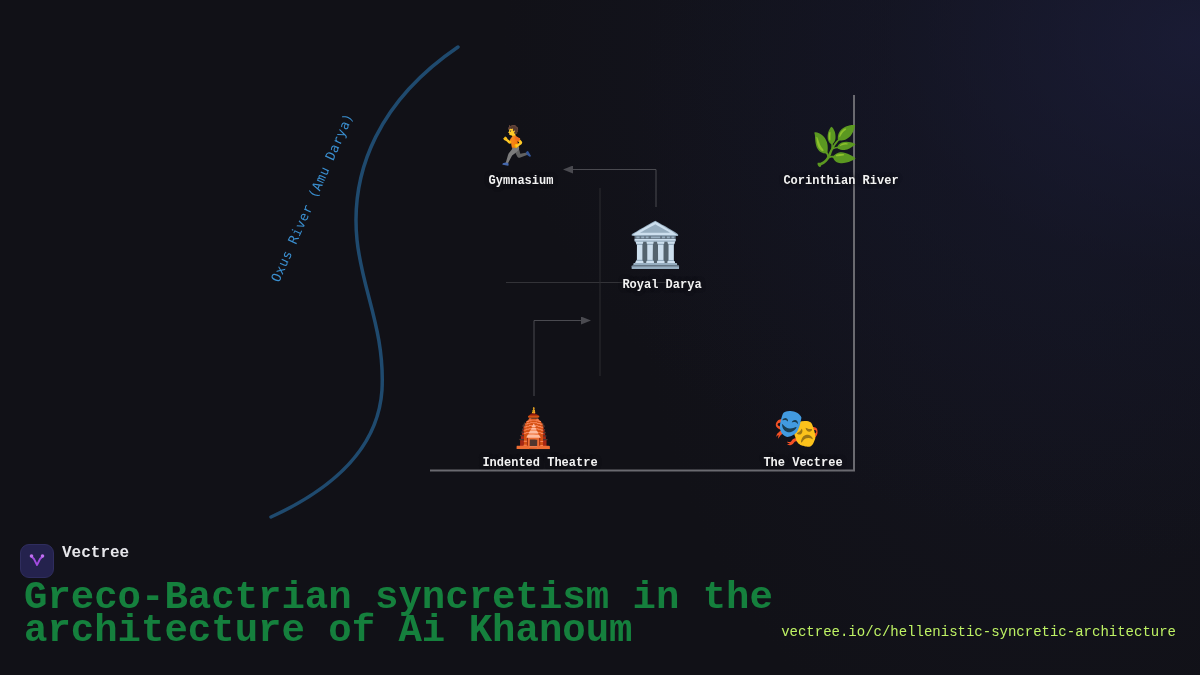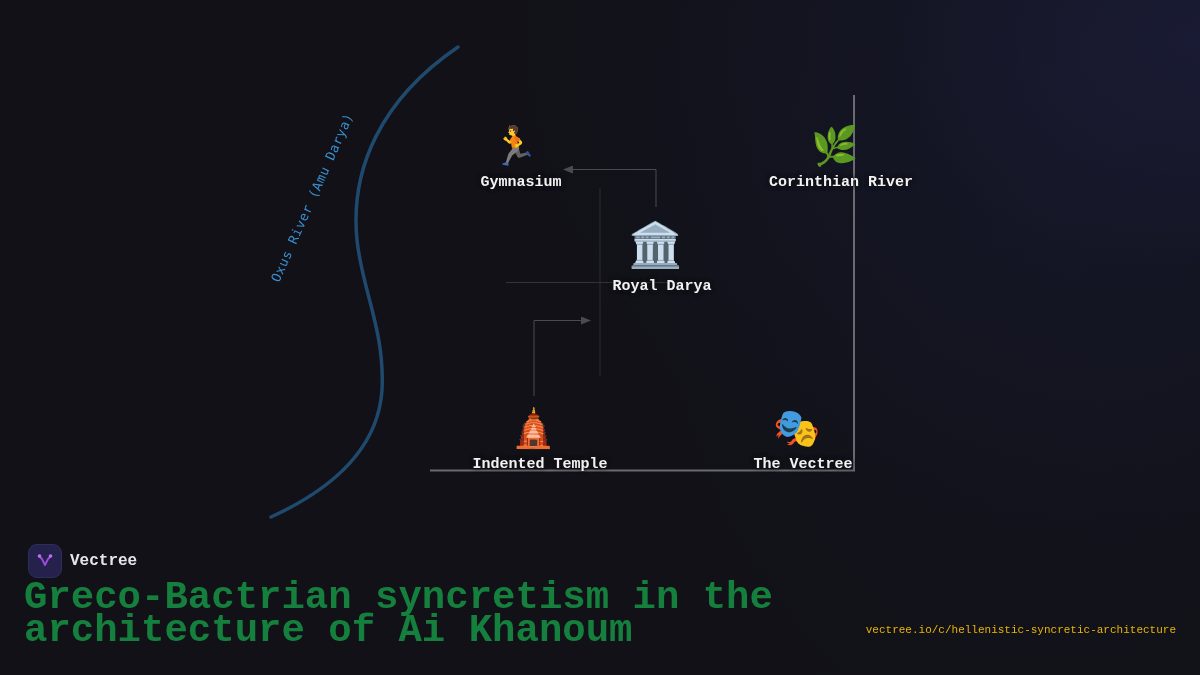--- a/index.html
+++ b/index.html
@@ -30,50 +30,50 @@
       transform: translateX(-50%);
     }
     .node-icon {
       font-size: 38px; line-height: 44px; height: 44px;
       font-family: "DejaVu Sans", sans-serif;
     }
     .node-label {
       margin-top: 6px;
       font-family: "Liberation Mono", monospace;
       font-weight: bold;
-      font-size: 15px;
+      font-size: 12px;
       color: #f2f2f2;
       white-space: nowrap;
       text-shadow: 0 0 4px #111117, 0 0 4px #111117;
       margin-left: 12px;
     }
     .brand {
-      position: absolute; left: 28px; top: 544px;
-      display: flex; align-items: center; gap: 8px;
+      position: absolute; left: 20px; top: 544px;
+      display: flex; align-items: flex-start; gap: 8px;
     }
     .brand-logo {
       width: 34px; height: 34px; border-radius: 9px;
       background: #24224d;
       border: 1px solid #2f2d5e;
       display: flex; align-items: center; justify-content: center;
     }
     .brand-name {
       font-family: "Liberation Mono", monospace;
       font-weight: bold; font-size: 16px; color: #e6e6ea;
     }
     .title {
       position: absolute; left: 24px; top: 582px;
       font-family: "Liberation Mono", monospace;
       font-weight: bold; font-size: 39px; line-height: 33px;
       color: #15803d; width: 760px;
     }
     .url {
       position: absolute; right: 24px; top: 624px;
       font-family: "Liberation Mono", monospace;
-      font-size: 11px; color: #eab308;
+      font-size: 14px; color: #bef264;
     }
   </style>
 </head>
 <body>
 
 <div class="bg-glow"></div>
 
 <svg class="diagram" viewBox="0 0 1200 675">
   <defs>
     <marker id="arrowhead" markerWidth="10" markerHeight="8" refX="9" refY="4" orient="auto" markerUnits="userSpaceOnUse">
@@ -105,21 +105,21 @@
   <span class="node-label">Corinthian River</span>
 </div>
 
 <div class="node" style="left:656px; top:218px;">
   <span class="node-icon" style="font-size:44px; height:54px; line-height:54px;">🏛️</span>
   <span class="node-label">Royal Darya</span>
 </div>
 
 <div class="node" style="left:534px; top:406px;">
   <span class="node-icon">🛕</span>
-  <span class="node-label">Indented Temple</span>
+  <span class="node-label">Indented Theatre</span>
 </div>
 
 <div class="node" style="left:797px; top:406px;">
   <span class="node-icon">🎭</span>
   <span class="node-label">The Vectree</span>
 </div>
 
 <div class="brand">
   <div class="brand-logo">
     <svg width="20" height="20" viewBox="0 0 20 20">

